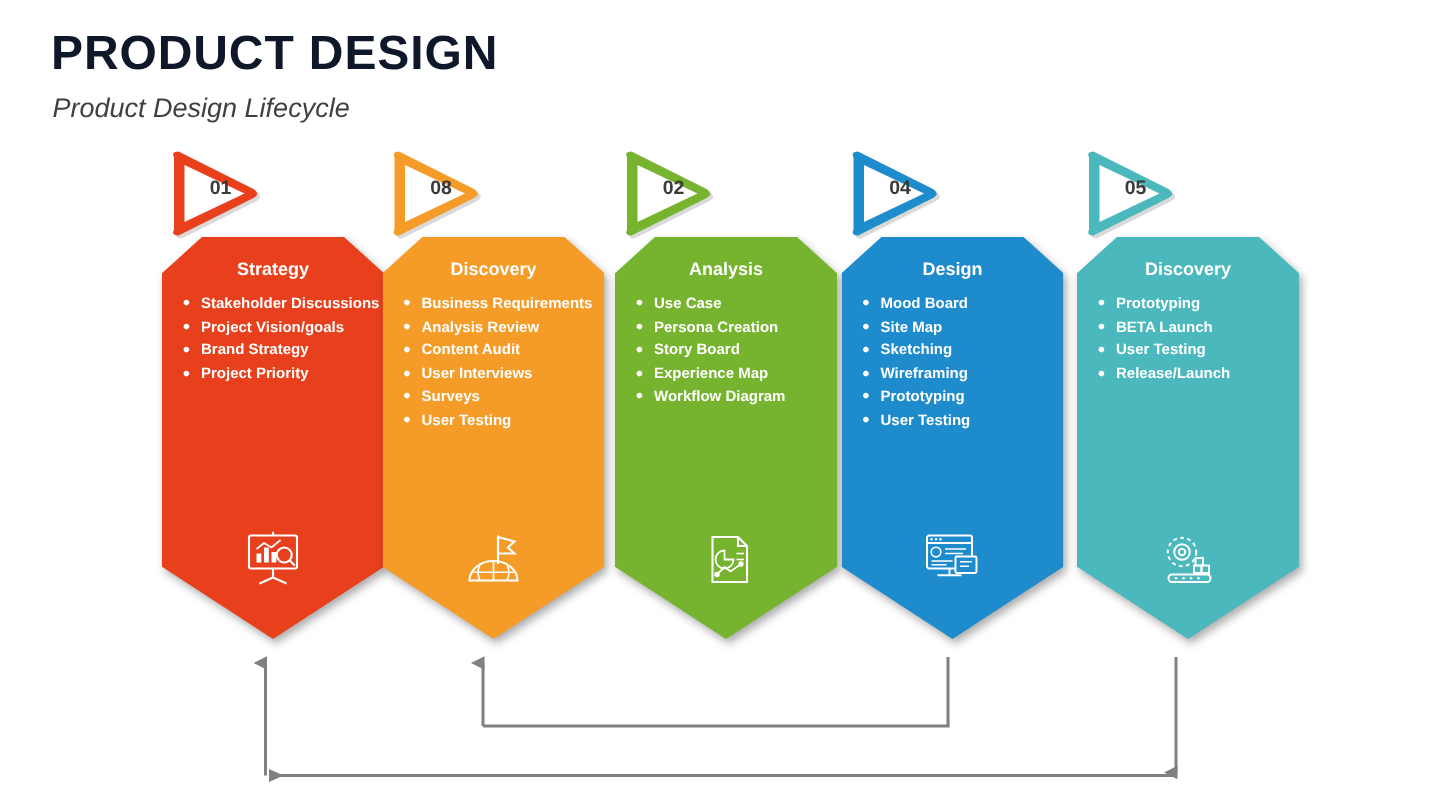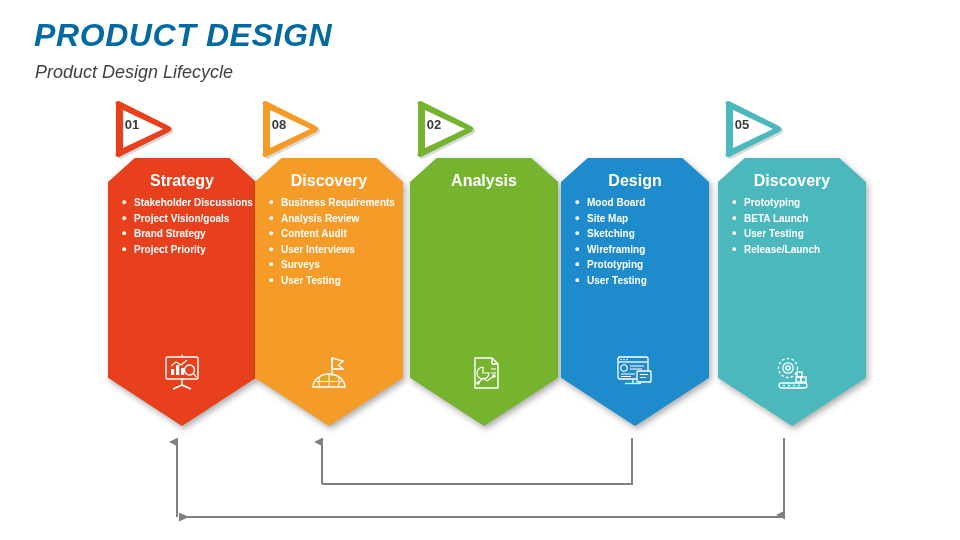--- a/index.html
+++ b/index.html
@@ -21,23 +21,22 @@
   }
 
   
   #page-title {
     position: absolute;
     left: 34px;
     top: 17px;
     font-size: 32px;
     font-weight: bold;
     letter-spacing: 0.6px;
-    color: #0369a1;
+    color: #0f172a;
     white-space: nowrap;
-    font-style: italic;
   }
   #page-subtitle {
     position: absolute;
     left: 35px;
     top: 62px;
     font-size: 18px;
     font-weight: normal;
     color: #404040;
     white-space: nowrap;
     font-style: italic;
@@ -61,21 +60,21 @@
   }
   .num-badge svg {
     position: absolute;
     left: 0; top: 0;
     width: 76px;
     height: 62px;
     overflow: visible;
   }
   .num-text {
     position: absolute;
-    left: 11px;
+    left: 26px;
     top: 19px;
     width: 30px;
     text-align: center;
     font-size: 13px;
     font-weight: bold;
     color: #3a3a3a;
     z-index: 3;
   }
 
   
@@ -95,21 +94,21 @@
     clip-path: polygon(
       18% 0%, 82% 0%, 100% 9%,
       100% 82%, 50% 100%, 0% 82%, 0% 9%);
   }
   .card-title {
     position: absolute;
     left: 0;
     top: 14px;
     width: 148px;
     text-align: center;
-    font-size: 16px;
+    font-size: 12px;
     font-weight: bold;
     color: #ffffff;
     z-index: 2;
   }
   .card-list {
     position: absolute;
     left: 14px;
     top: 38px;
     width: 132px;
     margin: 0;
@@ -240,36 +239,51 @@
       <svg viewBox="0 0 76 62">
         <path d="M10 7 Q8 3 13 3 L63 28 Q68 31 63 34 L13 59 Q8 59 10 55 Z" fill="#d9d9d9" transform="translate(2,2)"></path>
         <path d="M10 7 Q8 3 13 3 L63 28 Q68 31 63 34 L13 59 Q8 59 10 55 Z" fill="#76B32E"></path>
         <path d="M17 12 L57 31 L17 50 Z" fill="#ffffff"></path>
       </svg>
       <div class="num-text">02</div>
     </div>
     <div class="card">
       <div class="card-shape" style="background:#76B32E;"></div>
       <div class="card-title">Analysis</div>
+      <ul class="card-list">
+        <li>Use Case</li>
+        <li>Persona Creation</li>
+        <li>Story Board</li>
+        <li>Experience Map</li>
+        <li>Workflow Diagram</li>
+      </ul>
       <div class="card-icon">
         <svg viewBox="0 0 44 38" fill="none" stroke="#ffffff" stroke-width="1.4">
           <path d="M13 4 L30 4 L36 10 L36 34 L13 34 Z"></path>
           <path d="M30 4 L30 10 L36 10"></path>
           <path d="M21 13 A6 6 0 1 0 27 19 L21 19 Z" stroke-width="1.2"></path>
           <line x1="29" y1="15" x2="34" y2="15" stroke-width="1.1"></line>
           <line x1="29" y1="19" x2="34" y2="19" stroke-width="1.1"></line>
           <polyline points="16,29 21,24 25,27 32,22" stroke-width="1.2"></polyline>
           <circle cx="16" cy="29" r="1.1" fill="#ffffff"></circle>
           <circle cx="32" cy="22" r="1.1" fill="#ffffff"></circle>
         </svg>
       </div>
     </div>
   </div>
 
   <div class="stage-col" style="left:555px;">
+    <div class="num-badge">
+      <svg viewBox="0 0 76 62">
+        <path d="M10 7 Q8 3 13 3 L63 28 Q68 31 63 34 L13 59 Q8 59 10 55 Z" fill="#d9d9d9" transform="translate(2,2)"></path>
+        <path d="M10 7 Q8 3 13 3 L63 28 Q68 31 63 34 L13 59 Q8 59 10 55 Z" fill="#1E8BCD"></path>
+        <path d="M17 12 L57 31 L17 50 Z" fill="#ffffff"></path>
+      </svg>
+      <div class="num-text">04</div>
+    </div>
     <div class="card">
       <div class="card-shape" style="background:#1E8BCD;"></div>
       <div class="card-title">Design</div>
       <ul class="card-list">
         <li>Mood Board</li>
         <li>Site Map</li>
         <li>Sketching</li>
         <li>Wireframing</li>
         <li>Prototyping</li>
         <li>User Testing</li>

